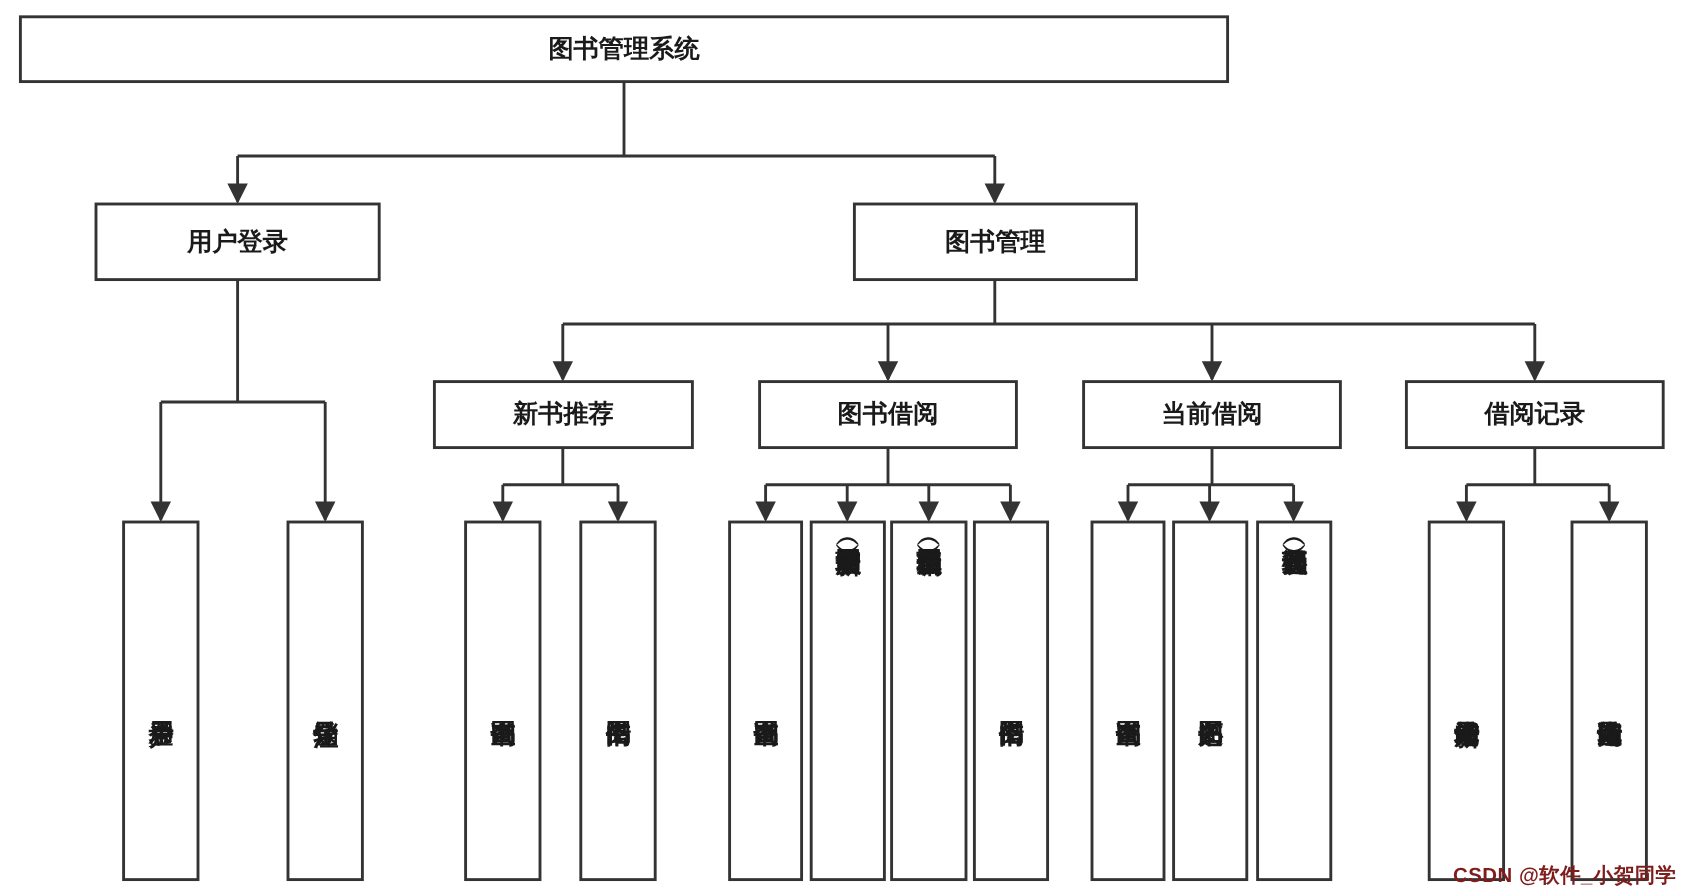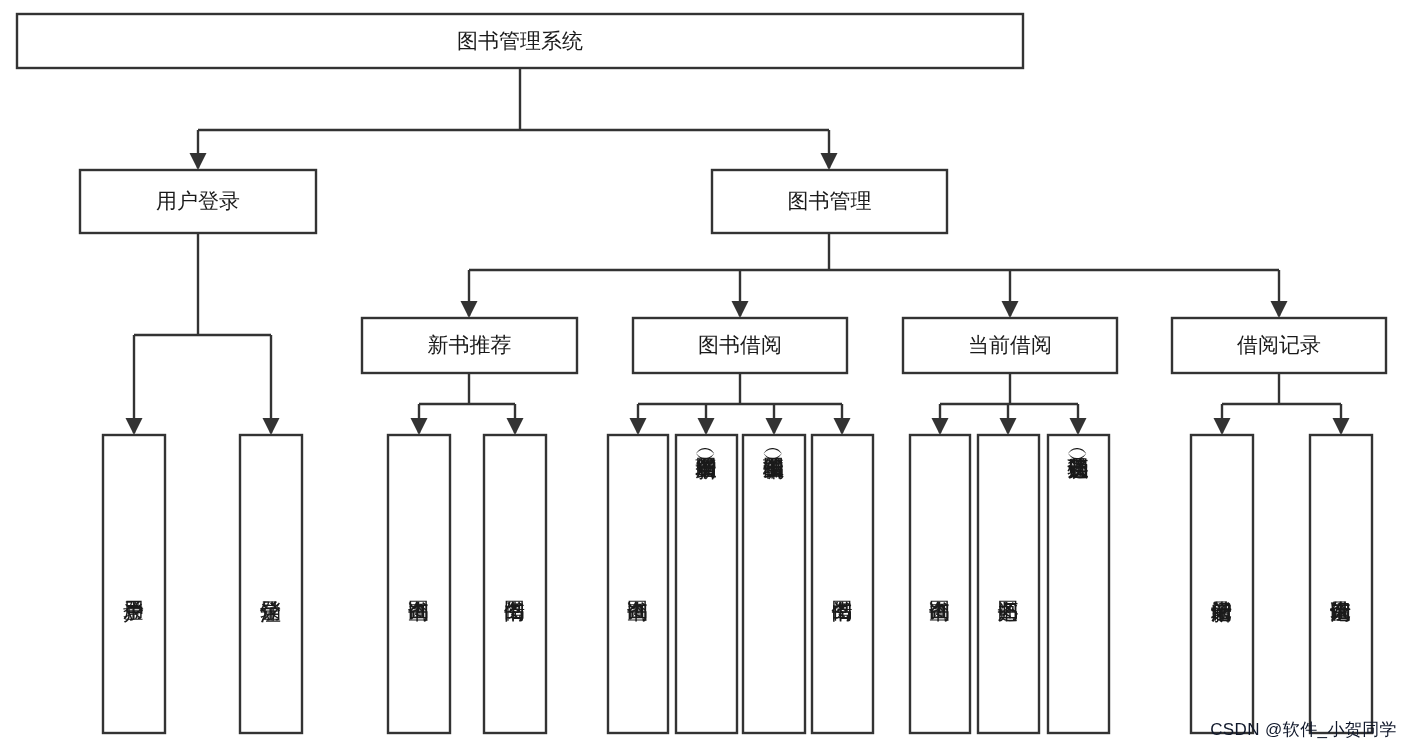--- a/index.html
+++ b/index.html
@@ -13,20 +13,21 @@
     font-family: "Liberation Sans", "DejaVu Sans", sans-serif;
     overflow: hidden;
     position: relative;
   }
   #diagram-root {
     position: absolute;
     left: 0;
     top: 0;
     width: 1405px;
     height: 747px;
+    font-weight: bold;
   }
   svg.diagram-canvas {
     display: block;
     width: 1405px;
     height: 747px;
   }
   .node-box {
     fill: #ffffff;
     stroke: #333333;
     stroke-width: 2.4;
@@ -64,21 +65,21 @@
     text-orientation: upright;
     white-space: nowrap;
     text-align: center;
   }
   .watermark {
     position: absolute;
     right: 8px;
     bottom: 6px;
     font-family: "Liberation Sans", "DejaVu Sans", sans-serif;
     font-size: 17px;
-    color: #0f172a;
+    color: #7f1d1d;
     letter-spacing: 0.4px;
     white-space: nowrap;
   }
 </style>
 </head>
 <body>
 
 <div id="diagram-root">
   <svg class="diagram-canvas" viewBox="0 0 1405 747">
     <g id="connector-layer">

